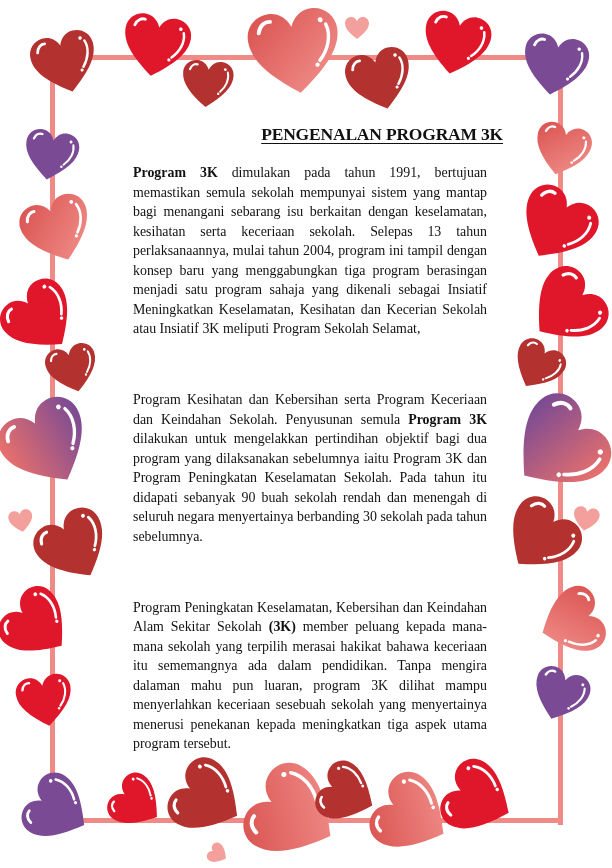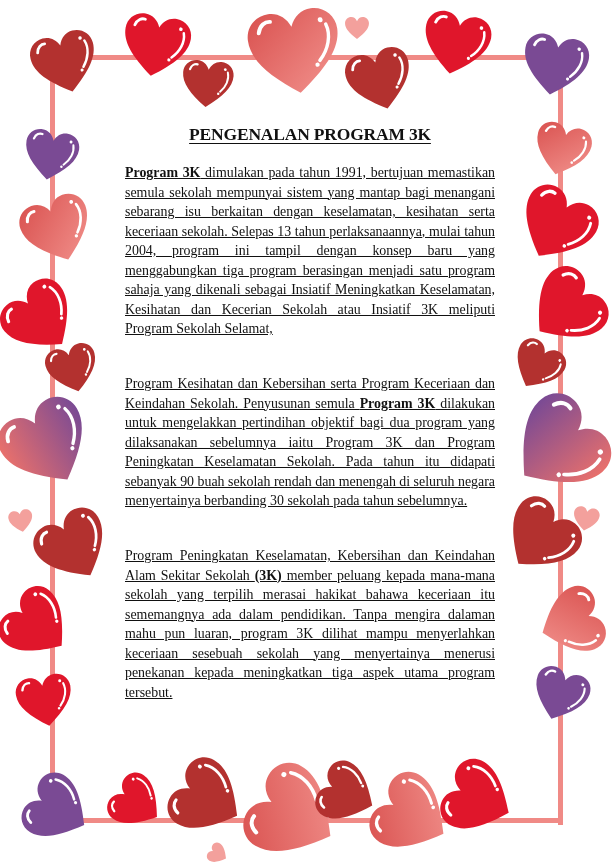--- a/index.html
+++ b/index.html
@@ -1,22 +1,22 @@
 <!DOCTYPE html>
 <html><head>
 <meta charset="utf-8">
 <style>
   html, body { margin:0; padding:0; background:#ffffff; }
   body { width:612px; height:868px; position:relative; overflow:hidden; font-family:"Liberation Serif","DejaVu Serif",serif; }
   .frame-line { position:absolute; background:#f08a86; }
   .heart { position:absolute; }
   .heart svg { width:100%; height:100%; display:block; overflow:visible; }
   .content { position:absolute; left:117px; top:124px; width:386px; color:#111; }
-  .title { text-align:center; font-weight:bold; font-size:17.5px; text-decoration:underline; text-underline-offset:3px; margin:0 0 18px 0; letter-spacing:-0.2px; }
-  .para { font-size:13.9px; line-height:19.5px; text-align:justify; margin:8px;text-decoration:underline; }
+  .title { text-align:right; font-weight:bold; font-size:17.5px; text-decoration:underline; text-underline-offset:3px; margin:0 0 18px 0; letter-spacing:-0.2px; }
+  .para { font-size:13.9px; line-height:19.5px; text-align:justify; margin:16px; }
   .para b { font-weight:bold; }
   .gap { height:19.5px; }
 </style>
 </head>
 <body>
 
 <div class="frame-line" style="left:48px; top:55px; width:510px; height:5px;"></div>
 <div class="frame-line" style="left:50px; top:55px; width:5px; height:770px;"></div>
 <div class="frame-line" style="left:558px; top:55px; width:5px; height:770px;"></div>
 <div class="frame-line" style="left:48px; top:818px; width:515px; height:5px;"></div>

